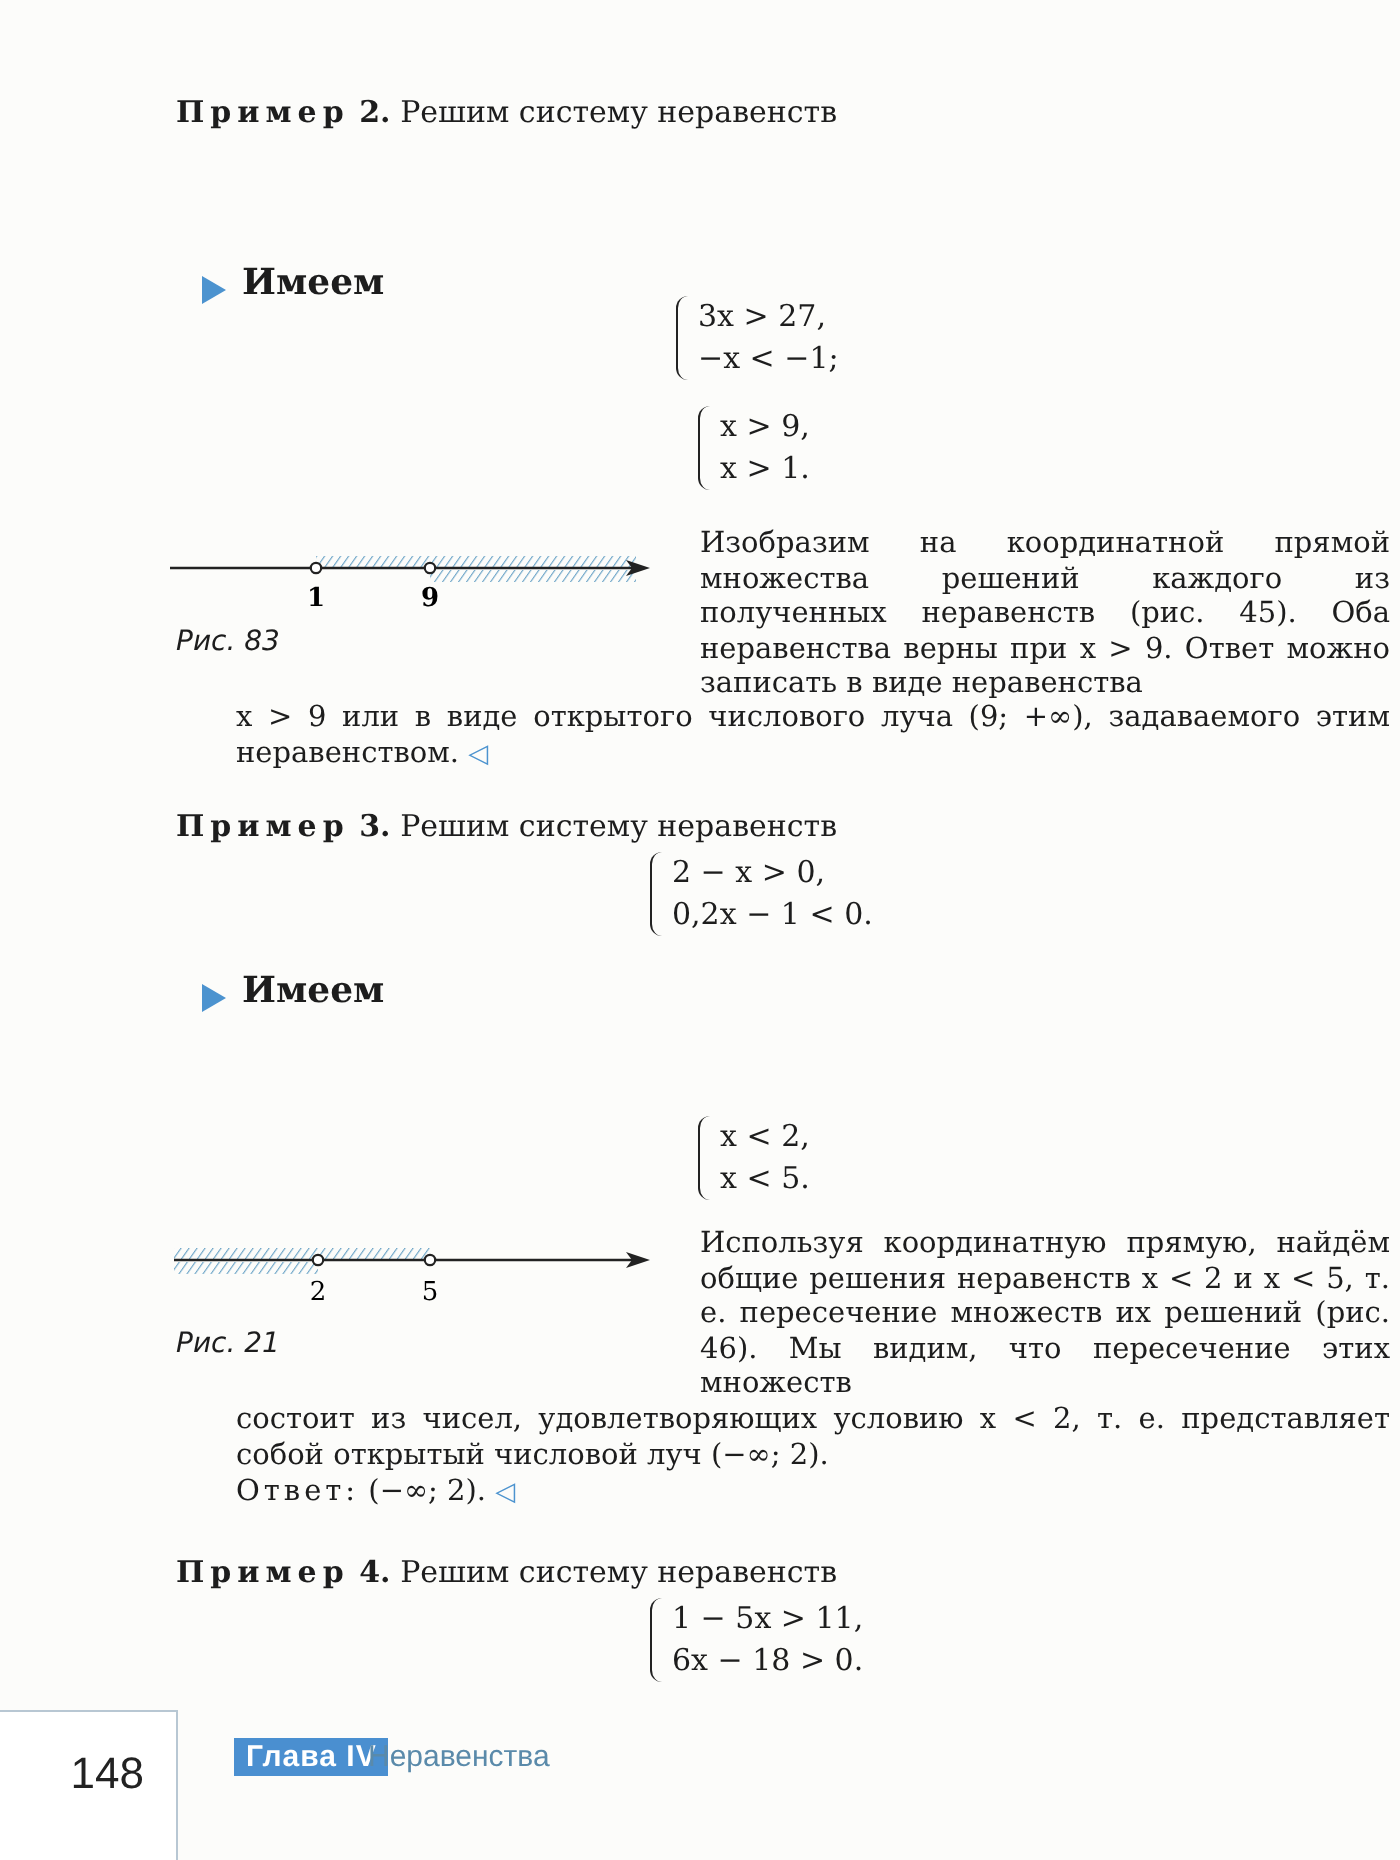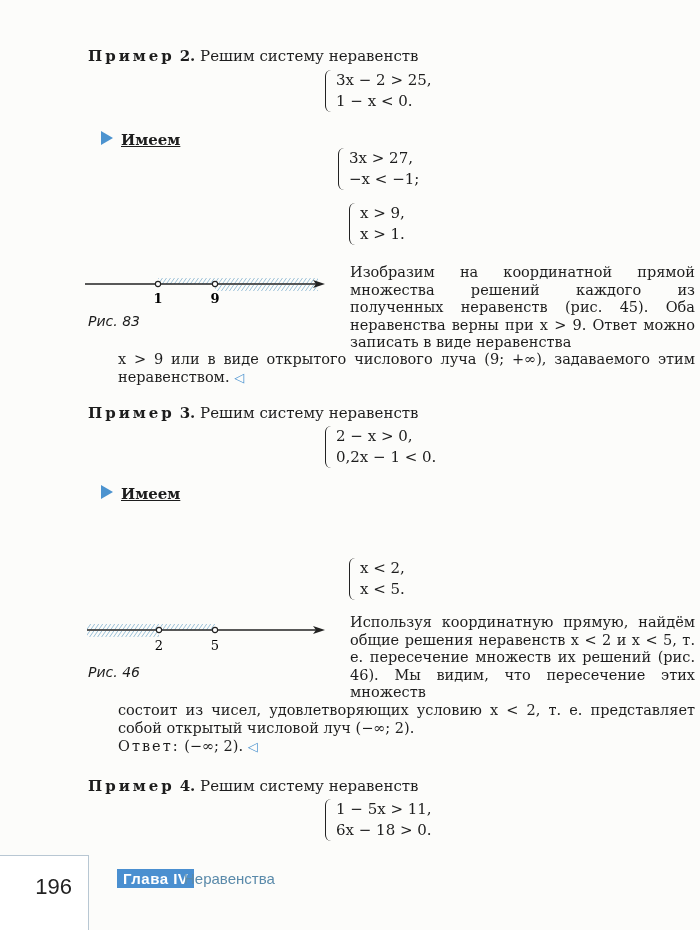--- a/index.html
+++ b/index.html
@@ -18,21 +18,21 @@
     position: absolute; display: flex; align-items: stretch;
     font-size: 15px; line-height: 21px;
   }
   .brace {
     width: 7px; border-left: 1.4px solid #222; border-radius: 6px 0 0 6px;
     margin-right: 3px; position: relative;
   }
   .brace::before, .brace::after { content: ""; position: absolute; left: -5px; width: 5px; height: 1px; }
   .sys-lines { display: flex; flex-direction: column; }
   .sys-lines span { white-space: nowrap; }
-  .have { font-size: 15px; font-weight: bold; display: flex; align-items: flex-start; text-decoration: underline; }
+  .have { font-size: 18px; font-weight: bold; display: flex; align-items: flex-end; }
   .tri-right {
     width: 0; height: 0; border-top: 7px solid transparent; border-bottom: 7px solid transparent;
     border-left: 12px solid #4c93cf; margin-right: 8px;
   }
   .para { text-align: justify; font-size: 14.5px; line-height: 17.5px; }
   .para-full { text-align: justify; font-size: 14.5px; line-height: 17.5px; }
   .end-mark { color: #4c93cf; font-size: 13px; }
   .fig-caption { font-family: "DejaVu Sans", "Liberation Sans", sans-serif; font-style: italic; font-size: 14px; }
   .answer-label { letter-spacing: 2px; margin-top: 44px; }
   .page-box {
@@ -57,24 +57,20 @@
 </head>
 <body>
 
 <div class="abs example-head" style="left:88px; top:47px;">
   <span class="example-label">Пример</span>
   <span class="example-num">2.</span>
   <span>Решим систему неравенств</span>
 </div>
 <div class="sys" style="left:325px; top:70px;">
   <div class="brace"></div>
-  <div class="sys-lines">
-    <span>3x − 2 &gt; 25,</span>
-    <span>1 − x &lt; 0.</span>
-  </div>
 </div>
 
 <div class="abs have" style="left:101px; top:131px;">
   <span class="tri-right"></span>
   <span>Имеем</span>
 </div>
 <div class="sys" style="left:338px; top:148px;">
   <div class="brace"></div>
   <div class="sys-lines">
     <span>3x &gt; 27,</span>
@@ -148,21 +144,21 @@
   </defs>
   <rect x="2" y="4" width="128" height="6" fill="url(#hatch2)"></rect>
   <rect x="2" y="11" width="72" height="6" fill="url(#hatch2)"></rect>
   <line x1="2" y1="10" x2="233" y2="10" stroke="#222" stroke-width="1.3"></line>
   <polygon points="240,10 228,6 231,10 228,14" fill="#222"></polygon>
   <circle cx="74" cy="10" r="2.6" fill="#fff" stroke="#222" stroke-width="1.1"></circle>
   <circle cx="130" cy="10" r="2.6" fill="#fff" stroke="#222" stroke-width="1.1"></circle>
   <text x="74" y="30" text-anchor="middle" font-size="13">2</text>
   <text x="130" y="30" text-anchor="middle" font-size="13">5</text>
 </svg>
-<div class="abs fig-caption" style="left:88px; top:664px;">Рис. 46</div>
+<div class="abs fig-caption" style="left:88px; top:664px;">Рис. 21</div>
 
 <div class="abs para" style="left:350px; top:614px; width:345px;">Используя координатную прямую, найдём общие решения неравенств x &lt; 2 и x &lt; 5, т. е. пересечение множеств их решений (рис. 46). Мы видим, что пересечение этих множеств</div>
 <div class="abs para-full" style="left:118px; top:702px; width:577px;">состоит из чисел, удовлетворяющих условию x &lt; 2, т. е. представляет собой открытый числовой луч (−∞; 2).</div>
 <div class="abs text" style="left:118px; top:737px;">
   <span class="answer-label">Ответ:</span>
   <span>(−∞; 2).</span>
   <span class="end-mark">◁</span>
 </div>
 
 <div class="abs example-head" style="left:88px; top:777px;">
@@ -172,16 +168,16 @@
 </div>
 <div class="sys" style="left:325px; top:799px;">
   <div class="brace"></div>
   <div class="sys-lines">
     <span>1 − 5x &gt; 11,</span>
     <span>6x − 18 &gt; 0.</span>
   </div>
 </div>
 
 <div class="page-box">
-  <span class="page-num">196</span>
+  <span class="page-num">148</span>
 </div>
 <div class="chapter-badge">Глава IV</div>
 <div class="chapter-title">Неравенства</div>
 
 </body></html>

